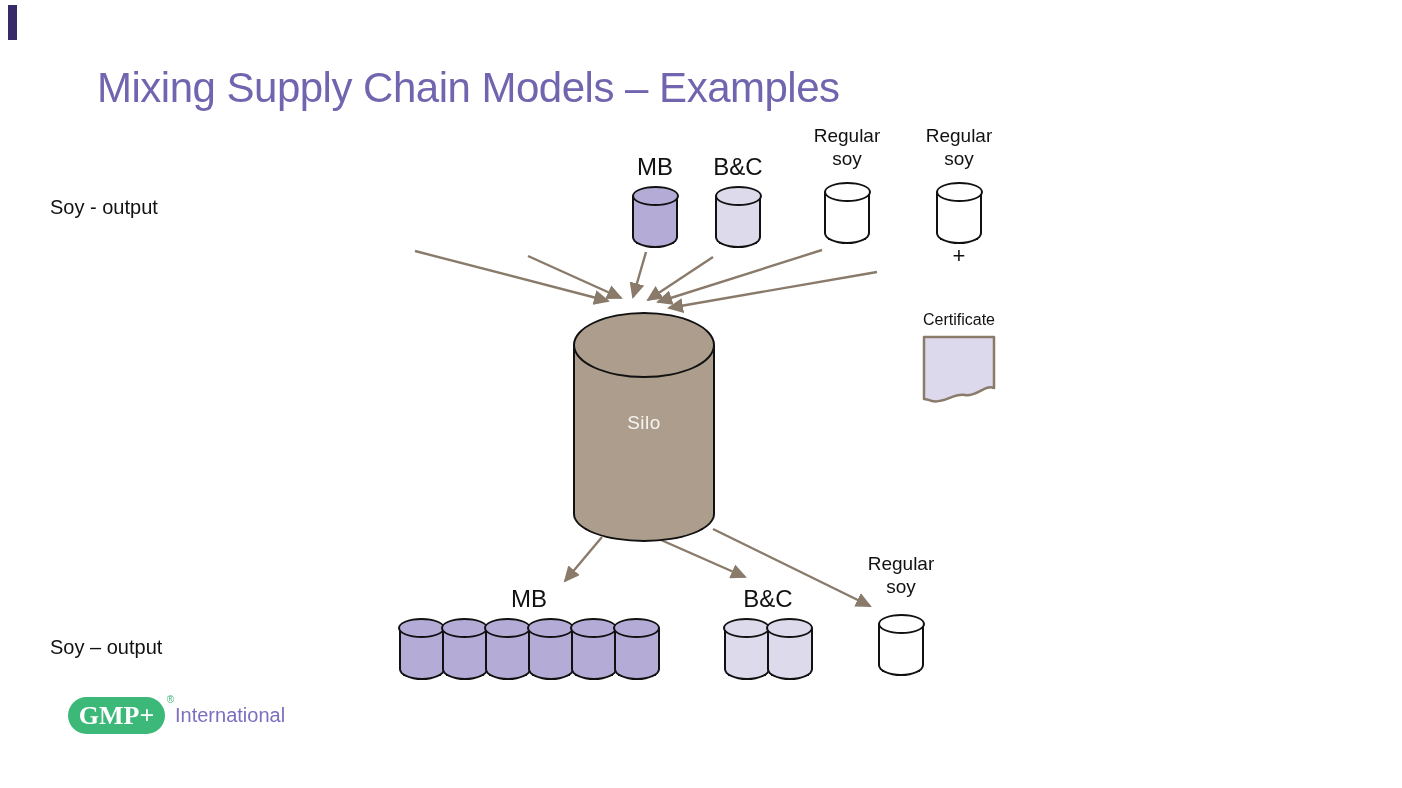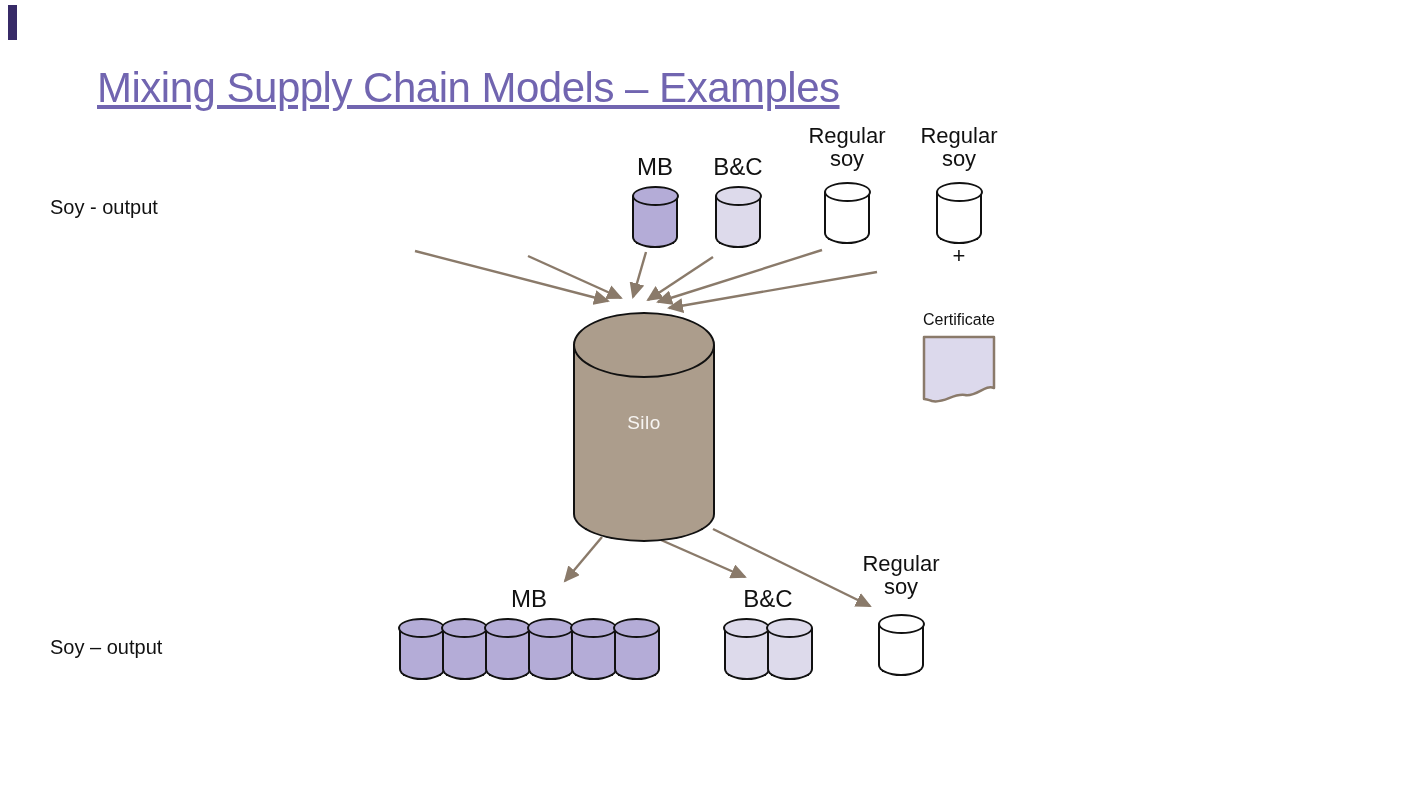--- a/index.html
+++ b/index.html
@@ -3,32 +3,32 @@
 <meta charset="utf-8">
 <style>
   html,body{margin:0;padding:0;background:#ffffff;}
   .slide{
     position:relative;width:1402px;height:788px;overflow:hidden;
     background:#ffffff;font-family:"Liberation Sans",sans-serif;color:#111;
   }
   .accent-bar{position:absolute;left:8px;top:5px;width:9px;height:35px;background:#372A67;}
   .title{
     position:absolute;left:97px;top:64px;margin:0;
-    font-size:42px;font-weight:400;letter-spacing:-0.5px;color:#7165B0;white-space:nowrap;text-decoration:underline;
+    font-size:42px;font-weight:400;letter-spacing:-0.5px;color:#7165B0;white-space:nowrap;
   }
   .side-label{position:absolute;left:50px;font-size:20px;color:#111;}
   .side-label.input{top:196px;}
   .side-label.output{top:636px;}
 
   .arrows{position:absolute;left:0;top:0;pointer-events:none;}
   .ar{stroke:#8A7A6A;stroke-width:2.4;fill:none;marker-end:url(#ah);}
 
   .group{position:absolute;display:flex;flex-direction:column;align-items:center;}
   .glabel{font-size:24px;line-height:30px;color:#111;margin-bottom:4px;text-align:center;white-space:nowrap;}
-  .glabel.small{font-size:22px;line-height:23px;white-space:normal;width:80px;margin-bottom:12px;}
+  .glabel.small{font-size:19px;line-height:23px;white-space:normal;width:80px;margin-bottom:12px;}
   .group.rs-out .glabel.small{margin-bottom:16px;}
   .cyls{display:flex;}
   .cyl{
     position:relative;flex:none;width:46px;height:52px;margin-top:10px;
     background:var(--f,#fff);
     border-left:2.5px solid #111;border-right:2.5px solid #111;border-bottom:2.5px solid #111;
     border-radius:0 0 50% 50% / 0 0 11px 11px;box-sizing:border-box;
   }
   .cyl::before{
     content:"";position:absolute;top:-10px;left:-2.5px;right:-2.5px;height:20px;
@@ -159,14 +159,21 @@
       </div>
   </div>
 
   <div class="group rs-out" style="left:861px;top:552px;width:80px;">
     <div class="glabel small">Regular soy</div>
     <div class="cyls">
         <div class="cyl c-regular"></div>
       </div>
   </div>
 
+  <div class="logo">
+    <div class="logo-pill">
+      <span>GMP+</span>
+      <span class="logo-reg">®</span>
+    </div>
+    <div class="logo-sub">International</div>
+  </div>
 
 </div>
 
 </body></html>

